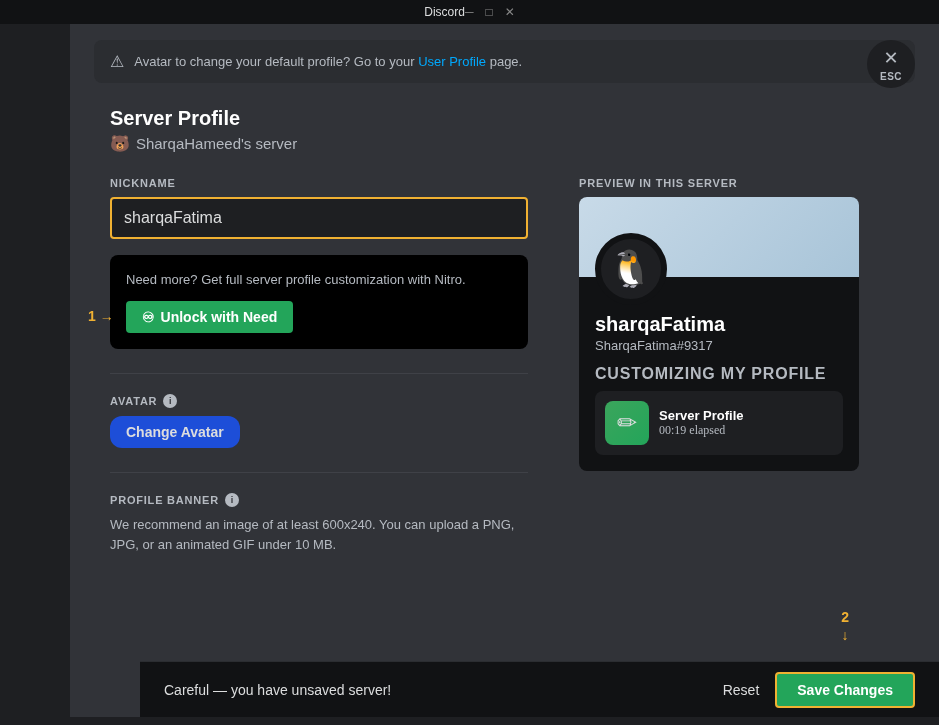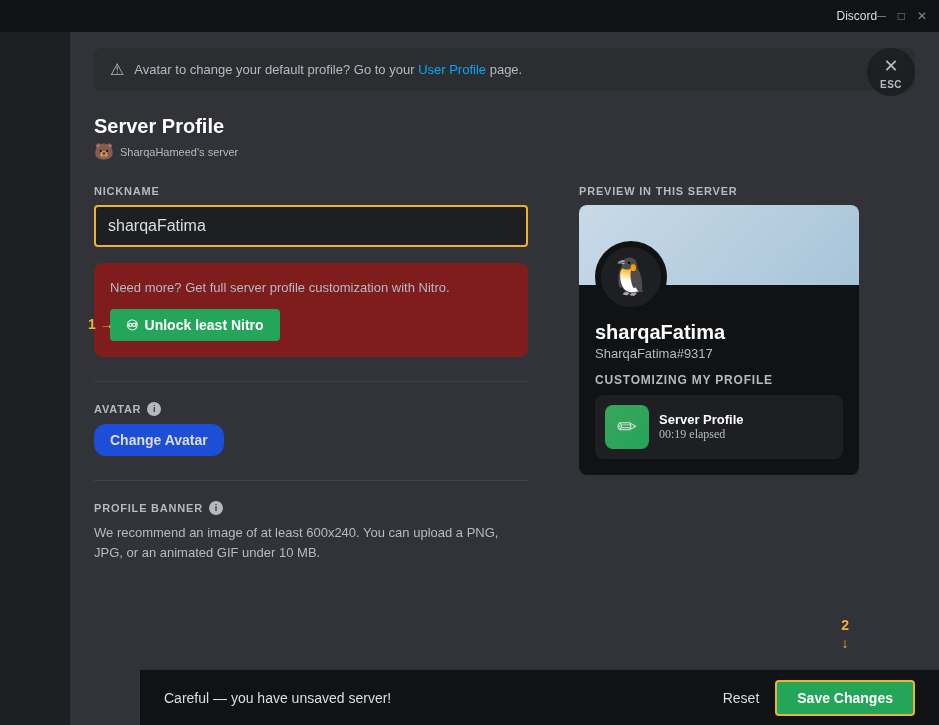--- a/index.html
+++ b/index.html
@@ -8,25 +8,25 @@
       height: 725px;
       background: #1e1f22;
       font-family: 'Segoe UI', Arial, sans-serif;
       color: #dcddde;
       overflow: hidden;
       position: relative;
     }
 
     
     .title-bar {
-      height: 32px;
+      height: 24px;
       background: #111214;
       display: flex;
       align-items: center;
-      justify-content: flex-end;
+      justify-content: center;
       padding: 8px 12px;
       user-select: none;
     }
     .title-bar-title {
       font-size: 12px;
       color: #dcddde;
     }
     .title-bar-controls {
       display: flex;
       gap: 12px;
@@ -103,42 +103,42 @@
       gap: 2px;
     }
     .esc-btn span.esc-label {
       font-size: 10px;
       font-weight: 600;
       letter-spacing: 0.5px;
     }
 
     
     .page-content {
-      padding: 24px 80px 80px 24px;
+      padding: 24px 80px 80px 40px;
       flex: 1;
       overflow-y: auto;
     }
 
     .page-title {
       font-size: 20px;
       font-weight: 700;
       color: #fff;
       margin-bottom: 4px;
     }
     .server-name-row {
       display: flex;
       align-items: center;
       gap: 6px;
       margin-bottom: 24px;
     }
     .server-emoji {
       font-size: 16px;
     }
     .server-name {
-      font-size: 11px;
+      font-size: 15px;
       color: #b5bac1;
     }
 
     
     .two-col {
       display: flex;
       gap: 51px;
     }
     .left-col {
       flex: 1;
@@ -166,21 +166,21 @@
       border: 2px solid #f0b132;
       border-radius: 4px;
       color: #dcddde;
       font-size: 16px;
       outline: none;
       margin-bottom: 16px;
     }
 
     
     .nitro-promo {
-      background: #7f1d1d;
+      background: #000000;
       border-radius: 8px;
       padding: 16px;
       margin-bottom: 24px;
     }
     .nitro-promo p {
       font-size: 13px;
       color: #b5bac1;
       margin-bottom: 12px;
       line-height: 1.4;
     }
@@ -286,21 +286,21 @@
       font-weight: 700;
       color: #fff;
       margin-bottom: 2px;
     }
     .preview-discriminator {
       font-size: 13px;
       color: #b5bac1;
       margin-bottom: 12px;
     }
     .customizing-label {
-      font-size: 12px;
+      font-size: 16px;
       font-weight: 700;
       letter-spacing: 0.8px;
       color: #b5bac1;
       text-transform: uppercase;
       margin-bottom: 8px;
     }
     .activity-row {
       display: flex;
       align-items: center;
       gap: 10px;
@@ -451,21 +451,21 @@
 
           
           <div class="section-label">NICKNAME</div>
           <input type="text" class="nickname-input" value="sharqaFatima" style="">
 
           
           <div class="nitro-promo">
             <p>Need more? Get full server profile customization with Nitro.</p>
             <button class="unlock-nitro-btn">
               <span>♾</span>
-              <span>Unlock least Nitro</span>
+              <span>Unlock with Need</span>
             </button>
           </div>
 
           <div class="divider"></div>
 
           
           <div class="avatar-section">
             <div class="avatar-label-row">
               <div class="section-label" style="margin-bottom:0;">AVATAR</div>
               <div class="info-circle">i</div>

